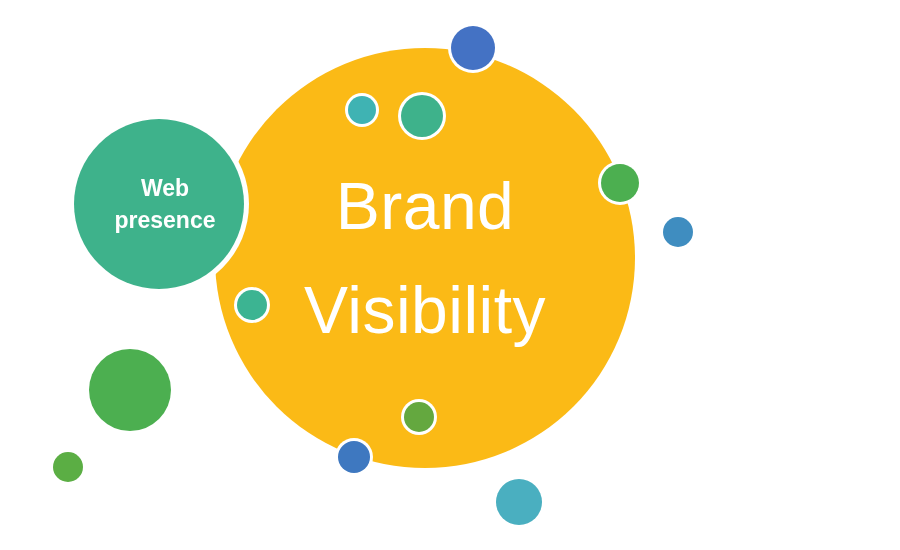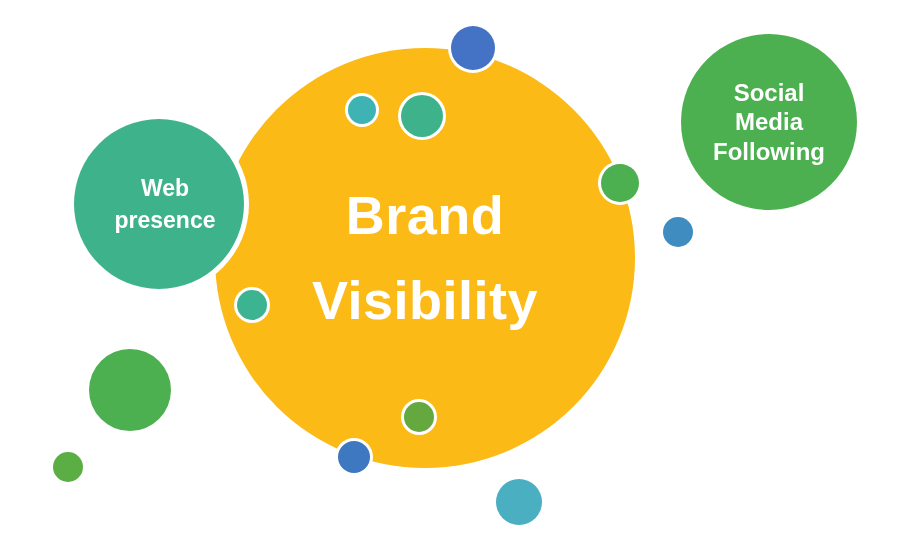--- a/index.html
+++ b/index.html
@@ -34,22 +34,22 @@
     text-align: center;
   }
   
   .bubble-center {
     left: 215px; top: 48px;
     width: 420px; height: 420px;
     background: var(--gold);
     z-index: 1;
   }
   .bubble-center .bubble-label {
-    font-size: 54px;
-    font-weight: 700;
+    font-size: 66px;
+    font-weight: 400;
     line-height: 1.58;
     letter-spacing: 0.5px;
   }
   
   .bubble-web {
     left: 74px; top: 119px;
     width: 170px; height: 170px;
     background: var(--emerald);
     box-shadow: 0 0 0 5px #ffffff;
     z-index: 2;
@@ -93,25 +93,20 @@
   <div class="bubble bubble-center">
     <div class="bubble-label">Brand
 Visibility</div>
   </div>
 
   <div class="bubble bubble-web">
     <div class="bubble-label">Web
 presence</div>
   </div>
 
-  <div class="bubble bubble-social">
-    <div class="bubble-label">Social
-Media
-Following</div>
-  </div>
 
   <div class="dot ring f-royal-blue" style="left:451px; top:26px; width:44px; height:44px;"></div>
 
   <div class="dot ring f-teal" style="left:348px; top:96px; width:28px; height:28px;"></div>
 
   <div class="dot ring f-emerald" style="left:401px; top:95px; width:42px; height:42px;"></div>
 
   <div class="dot ring f-green" style="left:601px; top:164px; width:38px; height:38px;"></div>
 
   <div class="dot f-steel-blue" style="left:663px; top:217px; width:30px; height:30px;"></div>

